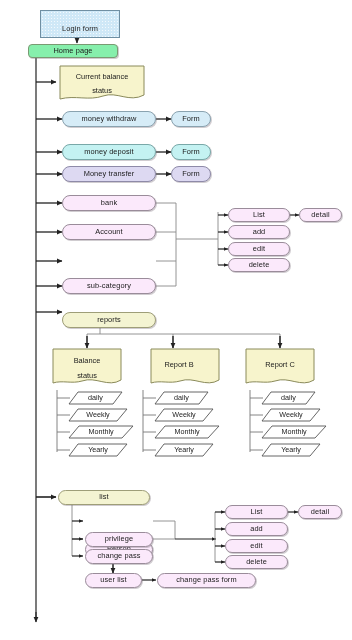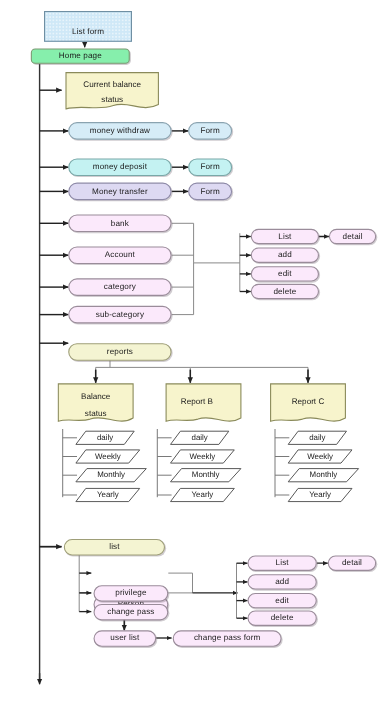--- a/index.html
+++ b/index.html
@@ -112,21 +112,21 @@
     <line x1="215" y1="529" x2="225" y2="529" stroke="#222" stroke-width="1.2" marker-end="url(#ahs)"></line>
     <line x1="215" y1="546" x2="225" y2="546" stroke="#222" stroke-width="1.2" marker-end="url(#ahs)"></line>
     <line x1="215" y1="562" x2="225" y2="562" stroke="#222" stroke-width="1.2" marker-end="url(#ahs)"></line>
     <line x1="288" y1="512" x2="298" y2="512" stroke="#222" stroke-width="1.2" marker-end="url(#ahs)"></line>
 
     <line x1="113" y1="563" x2="113" y2="573" stroke="#222" stroke-width="1.5" marker-end="url(#ah)"></line>
     <line x1="142" y1="580" x2="156" y2="580" stroke="#222" stroke-width="1.2" marker-end="url(#ahs)"></line>
   </svg>
 
   <div class="node rect blue dots" style="left:40px;top:10px;width:80px;height:28px;align-items:flex-end;padding-bottom:3px;">
-    <span>List form</span>
+    <span>Login form</span>
   </div>
 
   <div class="node pill green" style="left:28px;top:44px;width:90px;height:14px;border-radius:4px;">
     <span>Home page</span>
   </div>
 
   <div class="doc" style="left:59px;top:65px;width:86px;height:40px;">
     <svg width="86" height="40" viewBox="0 0 86 40">
       <path d="M1,1 H85 V30 C70,38 58,26 44,31 C30,36 16,30 1,34 Z" fill="#f7f4cc" stroke="#8a8a5a" stroke-width="1"></path>
     </svg>
@@ -154,23 +154,20 @@
   <div class="node pill lav" style="left:171px;top:166px;width:40px;height:16px;">
     <span>Form</span>
   </div>
 
   <div class="node pill" style="left:62px;top:195px;width:94px;height:16px;">
     <span>bank</span>
   </div>
   <div class="node pill" style="left:62px;top:224px;width:94px;height:16px;">
     <span>Account</span>
   </div>
-  <div class="node pill" style="left:62px;top:253px;width:94px;height:16px;">
-    <span>category</span>
-  </div>
   <div class="node pill" style="left:62px;top:278px;width:94px;height:16px;">
     <span>sub-category</span>
   </div>
   <div class="node pill yel dots" style="left:62px;top:312px;width:94px;height:16px;">
     <span>reports</span>
   </div>
 
   <div class="node pill" style="left:228px;top:208px;width:62px;height:14px;">
     <span>List</span>
   </div>

